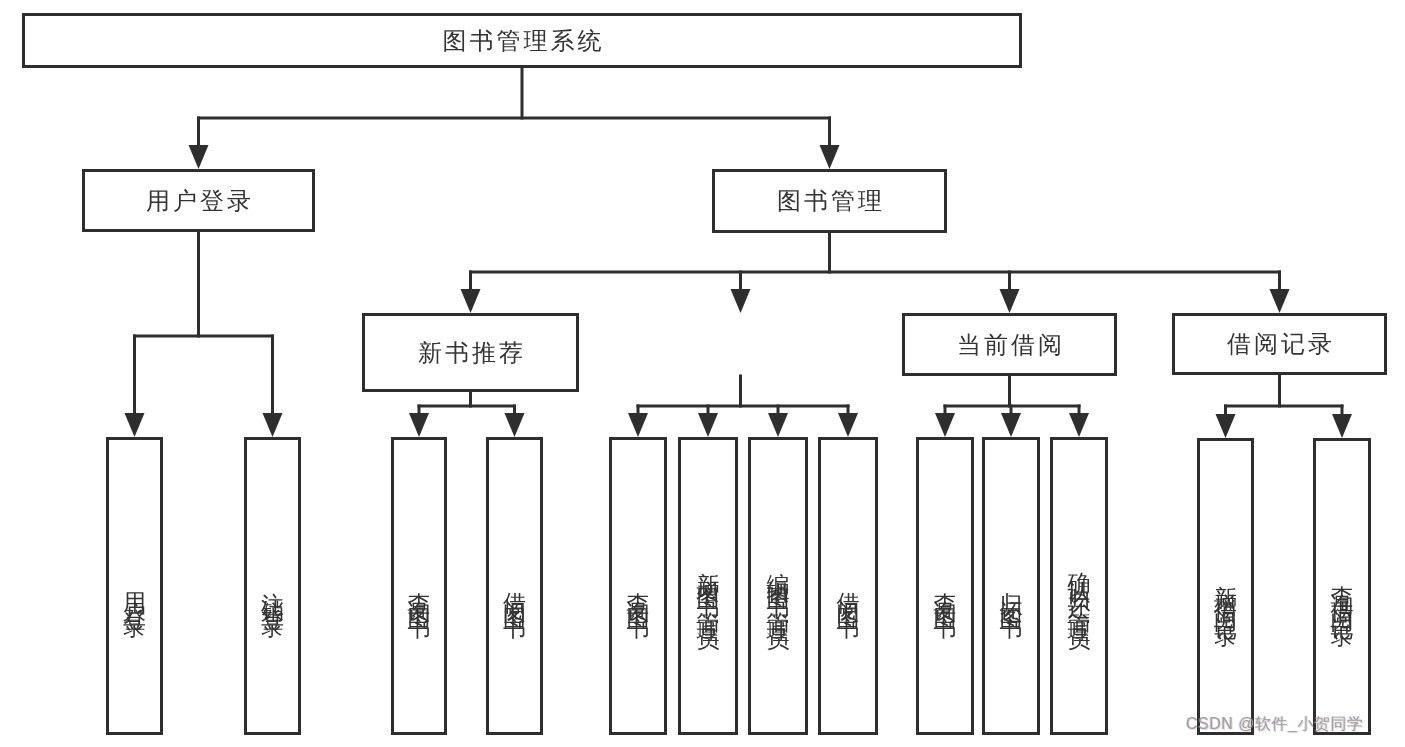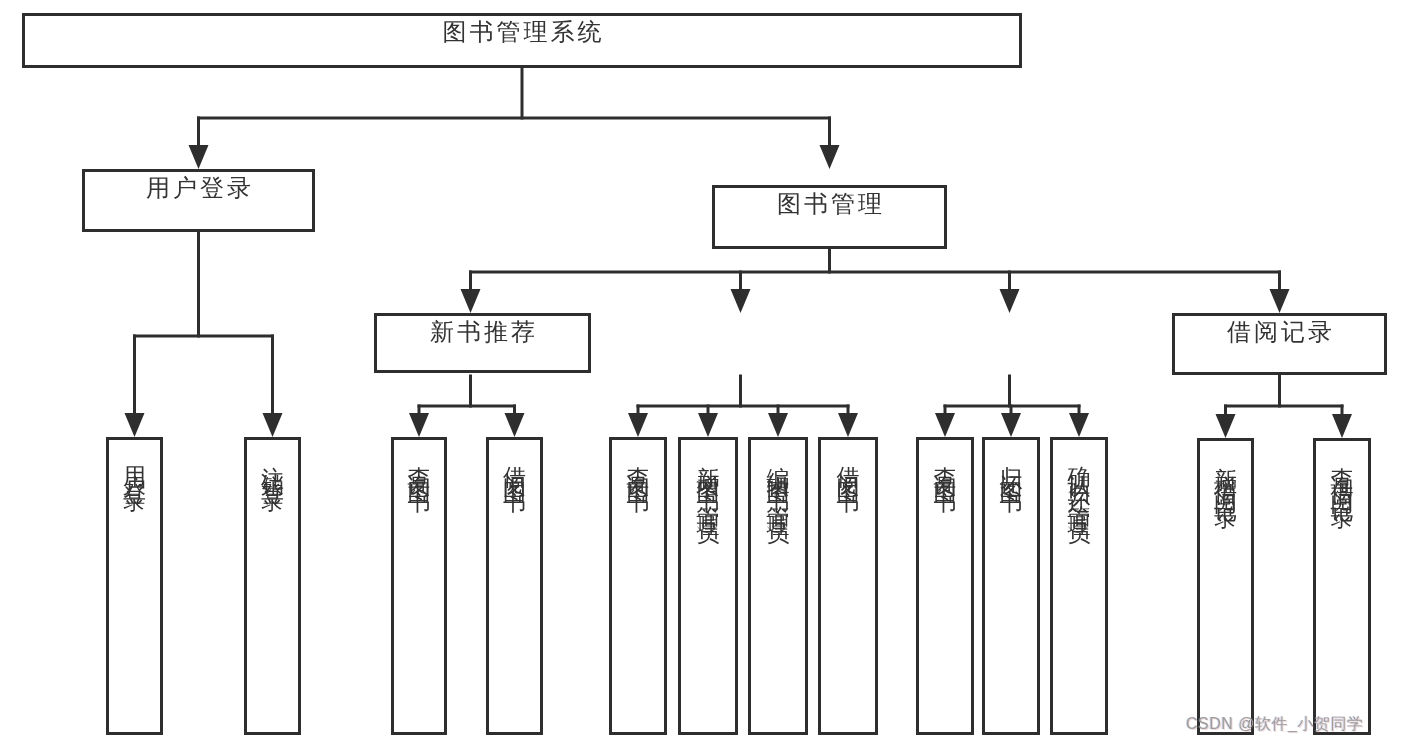--- a/index.html
+++ b/index.html
@@ -2,21 +2,21 @@
 <html><head>
 <meta charset="utf-8">
 <style>
   html, body { margin: 0; padding: 0; background: #ffffff; }
   body { width: 1405px; height: 747px; font-family: "Liberation Sans", sans-serif; }
   .canvas { position: relative; width: 1405px; height: 747px; background: #ffffff; overflow: hidden; }
   svg.connectors { position: absolute; left: 0; top: 0; pointer-events: none; }
   .box {
     position: absolute; box-sizing: border-box;
     border: 3px solid #2e2e2e; background: #ffffff; color: #333333;
-    display: flex; justify-content: center;
+    display: flex; align-items: center; justify-content: center;
   }
   .hbox { font-size: 24px; letter-spacing: 3px; white-space: nowrap; }
   .hbox .label { padding-left: 3px; }
   .vbox .label {
     writing-mode: vertical-rl; text-orientation: mixed;
     font-size: 23px; letter-spacing: 8px; line-height: 1;
     padding-top: 8px;
   }
   .watermark {
     position: absolute; left: 1186px; top: 714px;
@@ -106,26 +106,29 @@
     </g>
   </svg>
 
   <div class="box hbox" style="left:22px; top:13px; width:1000px; height:55px;">
     <span class="label">图书管理系统</span>
   </div>
 
   <div class="box hbox" style="left:82px; top:169px; width:233px; height:63px;">
     <span class="label">用户登录</span>
   </div>
-  <div class="box hbox" style="left:712px; top:185px; width:235px; height:64px;">
+  <div class="box hbox" style="left:712px; top:169px; width:235px; height:64px;">
     <span class="label">图书管理</span>
   </div>
 
-  <div class="box hbox" style="left:374px; top:313px; width:217px; height:60px;">
+  <div class="box hbox" style="left:362px; top:313px; width:217px; height:79px;">
     <span class="label">新书推荐</span>
+  </div>
+  <div class="box hbox" style="left:902px; top:313px; width:215px; height:63px;">
+    <span class="label">当前借阅</span>
   </div>
   <div class="box hbox" style="left:1172px; top:313px; width:215px; height:62px;">
     <span class="label">借阅记录</span>
   </div>
 
   <div class="box vbox" style="left:106px; top:437px; width:57px; height:298px;">
     <span class="label">用户登录</span>
   </div>
   <div class="box vbox" style="left:244px; top:437px; width:57px; height:298px;">
     <span class="label">注销登录</span>

